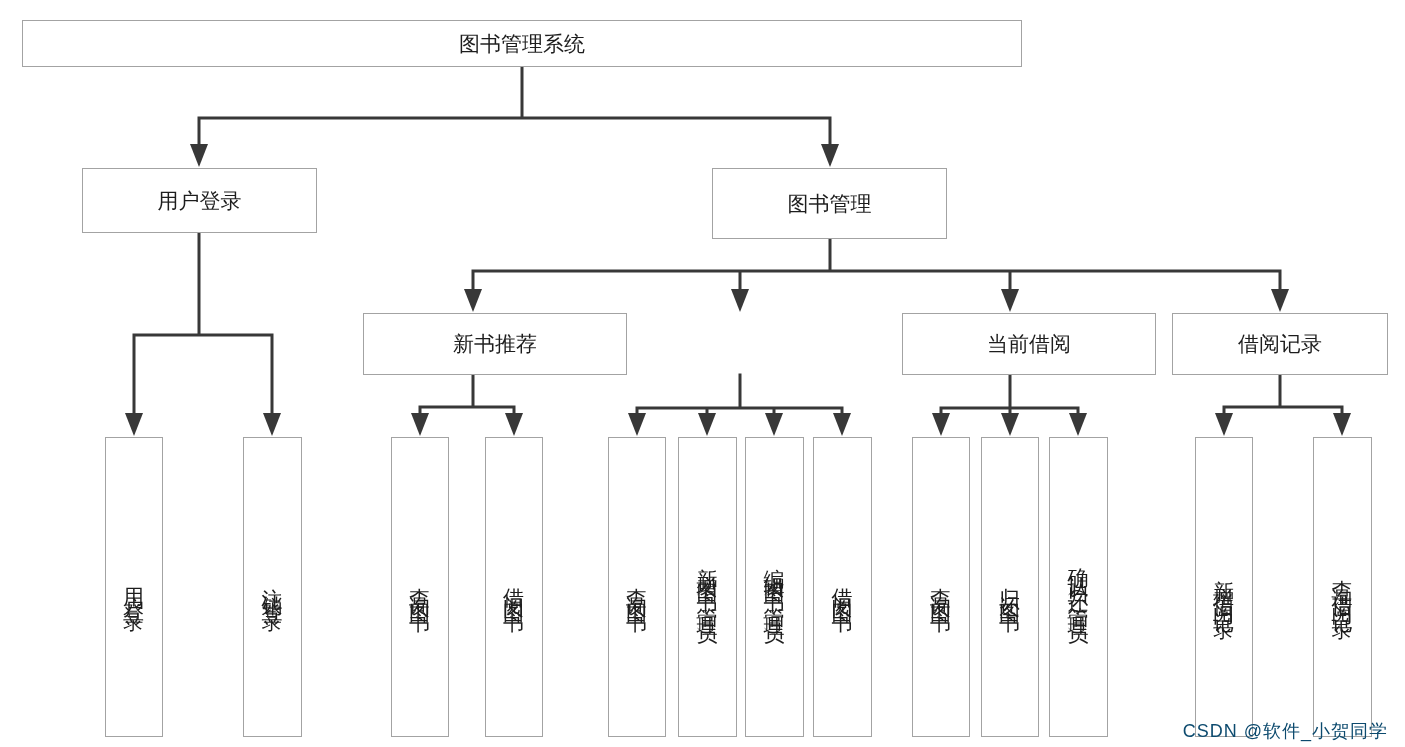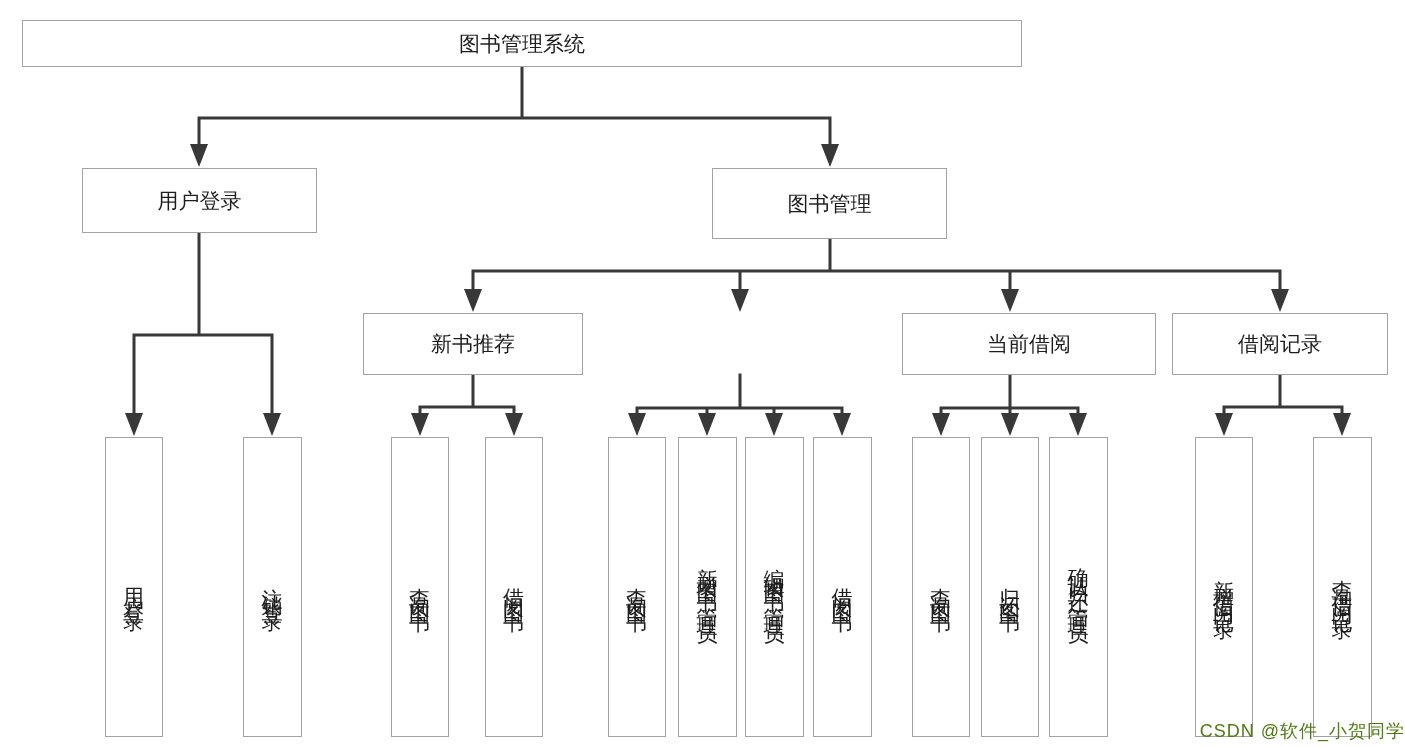--- a/index.html
+++ b/index.html
@@ -30,24 +30,24 @@
     white-space: nowrap;
   }
   .leaf span {
     writing-mode: vertical-rl;
     text-orientation: mixed;
     letter-spacing: 8px;
     line-height: 1;
   }
   .watermark {
     position: absolute;
-    right: 0;
+    right: 17px;
     bottom: 4px;
     font-size: 18px;
-    color: #4d7c0f;
+    color: #0c4a6e;
     z-index: 5;
     letter-spacing: 1px;
     margin-top: 20px;
   }
 </style>
 </head>
 <body>
 
 <div class="canvas">
 
@@ -96,21 +96,21 @@
       <polygon points="1224,436 1215,413 1233,413"></polygon>
       <polygon points="1342,436 1333,413 1351,413"></polygon>
     </g>
   </svg>
 
   <div class="node" style="left:22px; top:20px; width:1000px; height:47px;">图书管理系统</div>
 
   <div class="node" style="left:82px; top:168px; width:235px; height:65px;">用户登录</div>
   <div class="node" style="left:712px; top:168px; width:235px; height:71px;">图书管理</div>
 
-  <div class="node" style="left:363px; top:313px; width:220px; height:62px;">新书推荐</div>
+  <div class="node" style="left:363px; top:313px; width:264px; height:62px;">新书推荐</div>
   <div class="node" style="left:902px; top:313px; width:254px; height:62px;">当前借阅</div>
   <div class="node" style="left:1172px; top:313px; width:216px; height:62px;">借阅记录</div>
 
   <div class="node leaf" style="left:105px; top:437px; width:58px; height:300px;">
     <span>用户登录</span>
   </div>
   <div class="node leaf" style="left:243px; top:437px; width:59px; height:300px;">
     <span>注销登录</span>
   </div>
 

